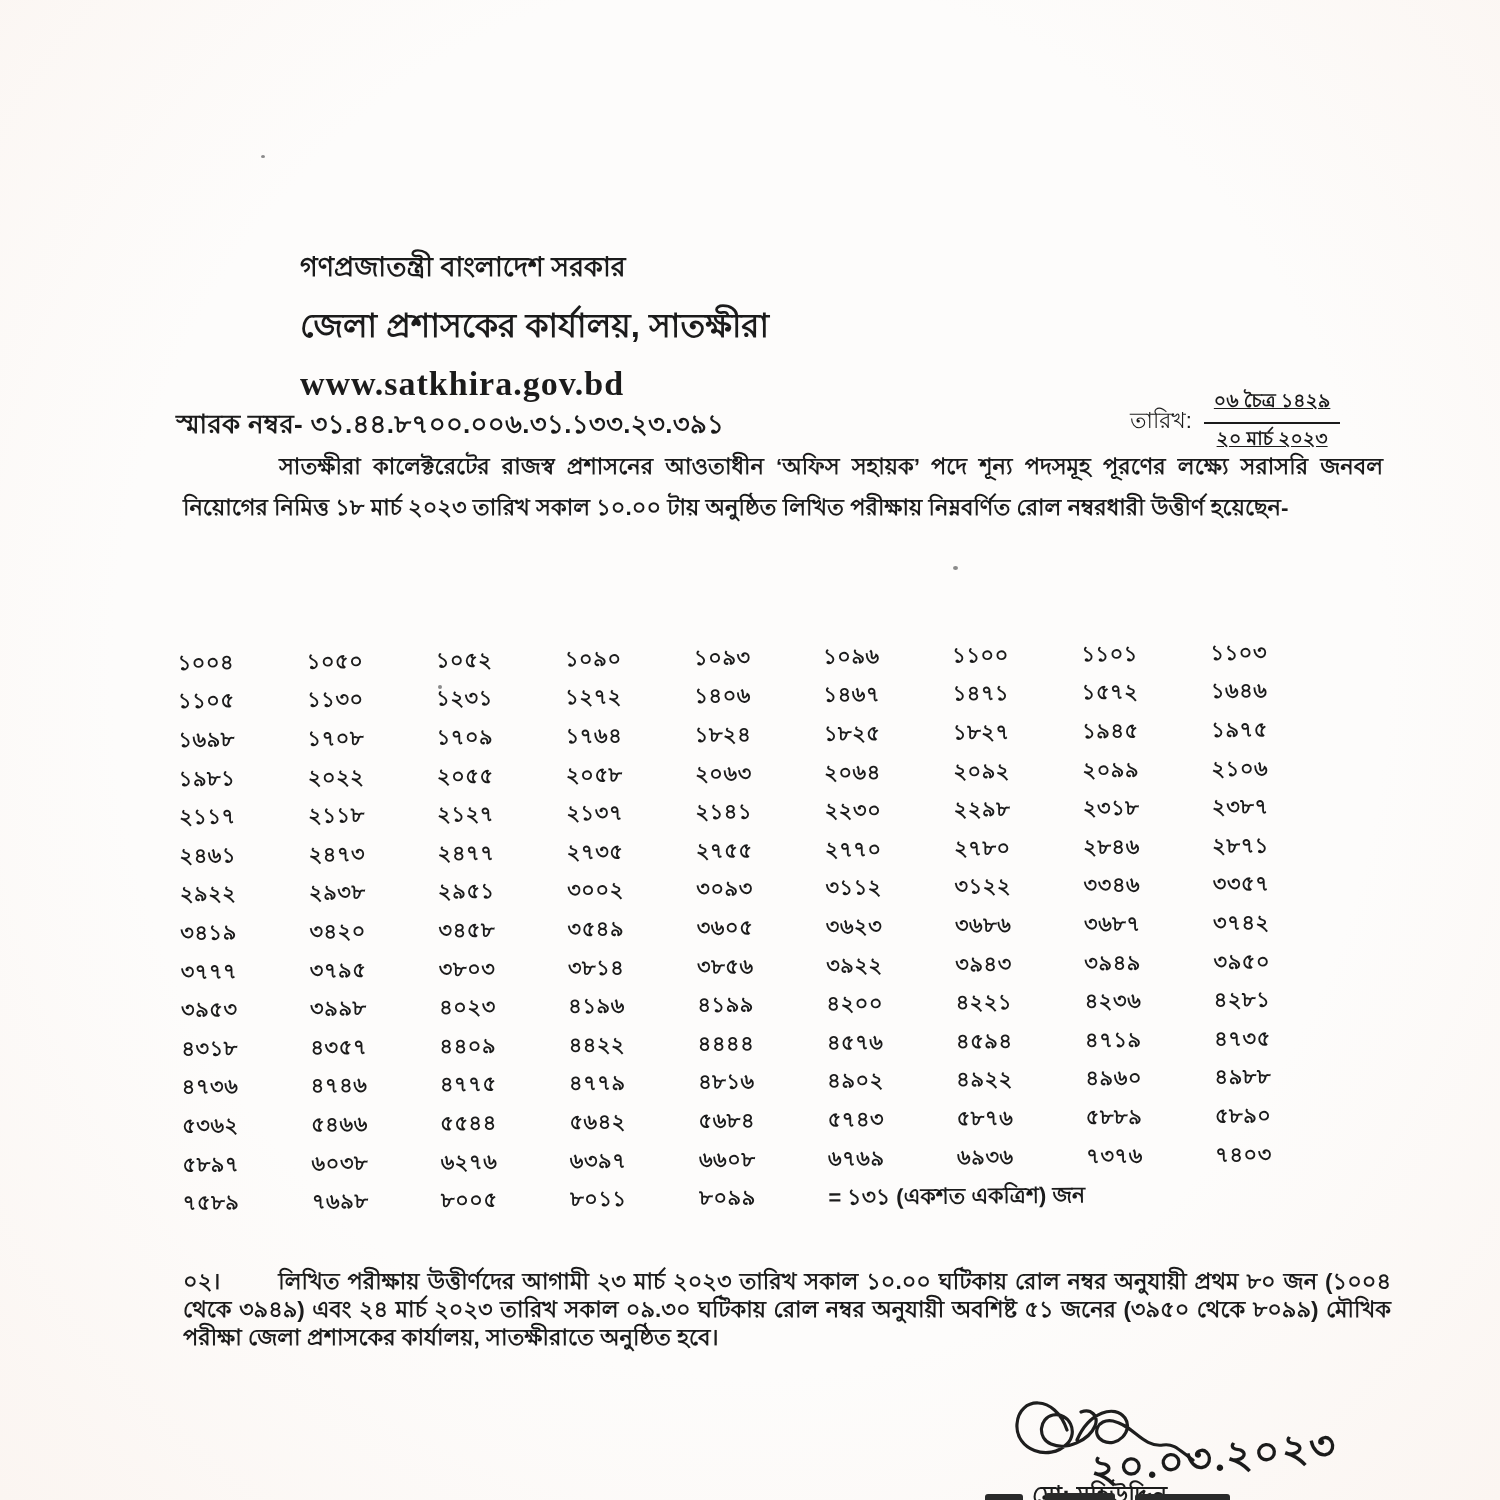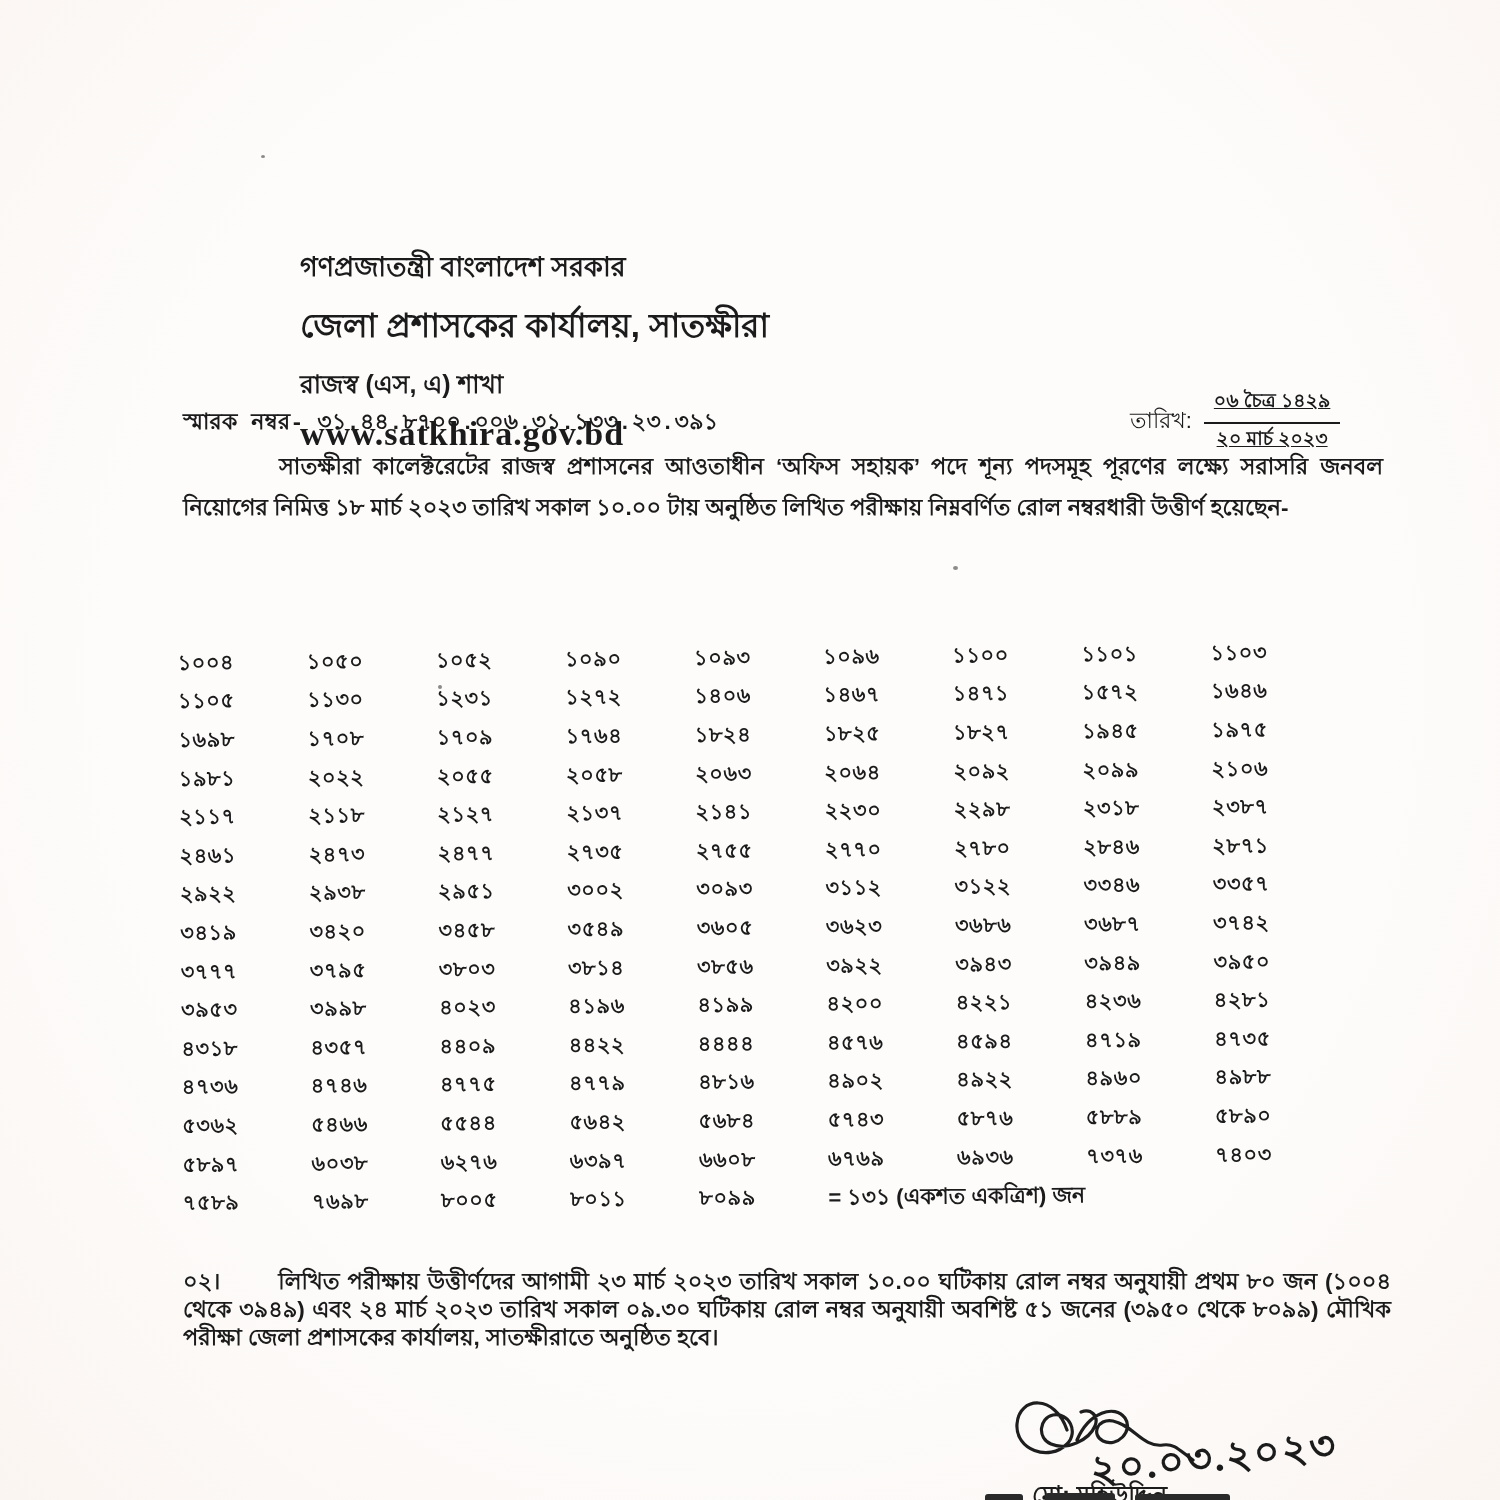--- a/index.html
+++ b/index.html
@@ -10,21 +10,21 @@
     background:radial-gradient(ellipse at 50% 45%, #fdfcfb 60%, #fbf5f1 100%);
     color:#1b1b1b;
   }
   
   .hdr { position:absolute; top:246px; left:300px; width:940px; text-align:left; }
   .hdr-line1 { font-size:27px; font-weight:700; margin-bottom:9px; }
   .hdr-line2 { font-size:33px; font-weight:700; margin-bottom:9px; }
   .hdr-line3 { font-size:25px; font-weight:700; margin-bottom:7px; }
   .hdr-web   { font-family:"Liberation Serif", serif; font-size:34px; font-weight:700; letter-spacing:1px; }
   
-  .memo { position:absolute; left:183px; top:404px; font-size:22px; font-weight:600; letter-spacing:0.3px;font-family:Liberation Mono, monospace; }
+  .memo { position:absolute; left:176px; top:404px; font-size:26px; font-weight:600; letter-spacing:0.3px; }
   .date-wrap { position:absolute; left:1118px; top:386px; display:flex; align-items:center; gap:12px; }
   .date-label { font-size:22px; font-weight:400;margin-left:12px; }
   .frac { text-align:center;text-decoration:underline; }
   .frac-num { display:block; font-size:19px; font-weight:600; padding:0 10px 4px; border-bottom:2.5px solid #1b1b1b; }
   .frac-den { display:block; font-size:19px; font-weight:600; }
   
   .intro { position:absolute; left:183px; top:446px; width:1200px; font-size:22.5px;
            font-weight:600; line-height:41px; text-align:justify; text-indent:96px; }
   .post-label { position:absolute; left:183px; top:584px; font-size:24px; font-weight:700; }
   
@@ -47,21 +47,20 @@
   .speck { position:absolute; background:#8a8a8a; border-radius:50%; }
 </style>
 </head>
 <body>
 
 <div id="page">
 
   <div class="hdr">
     <div class="hdr-line1">গণপ্রজাতন্ত্রী বাংলাদেশ সরকার</div>
     <div class="hdr-line2">জেলা প্রশাসকের কার্যালয়, সাতক্ষীরা</div>
-    <div class="hdr-line3">রাজস্ব (এস, এ) শাখা</div>
     <div class="hdr-web">www.satkhira.gov.bd</div>
   </div>
 
   <div class="memo">স্মারক নম্বর- ৩১.৪৪.৮৭০০.০০৬.৩১.১৩৩.২৩.৩৯১</div>
 
   <div class="date-wrap">
     <span class="date-label">তারিখ:</span>
     <span class="frac">
       <span class="frac-num">০৬ চৈত্র ১৪২৯</span>
       <span class="frac-den">২০ মার্চ ২০২৩</span>

